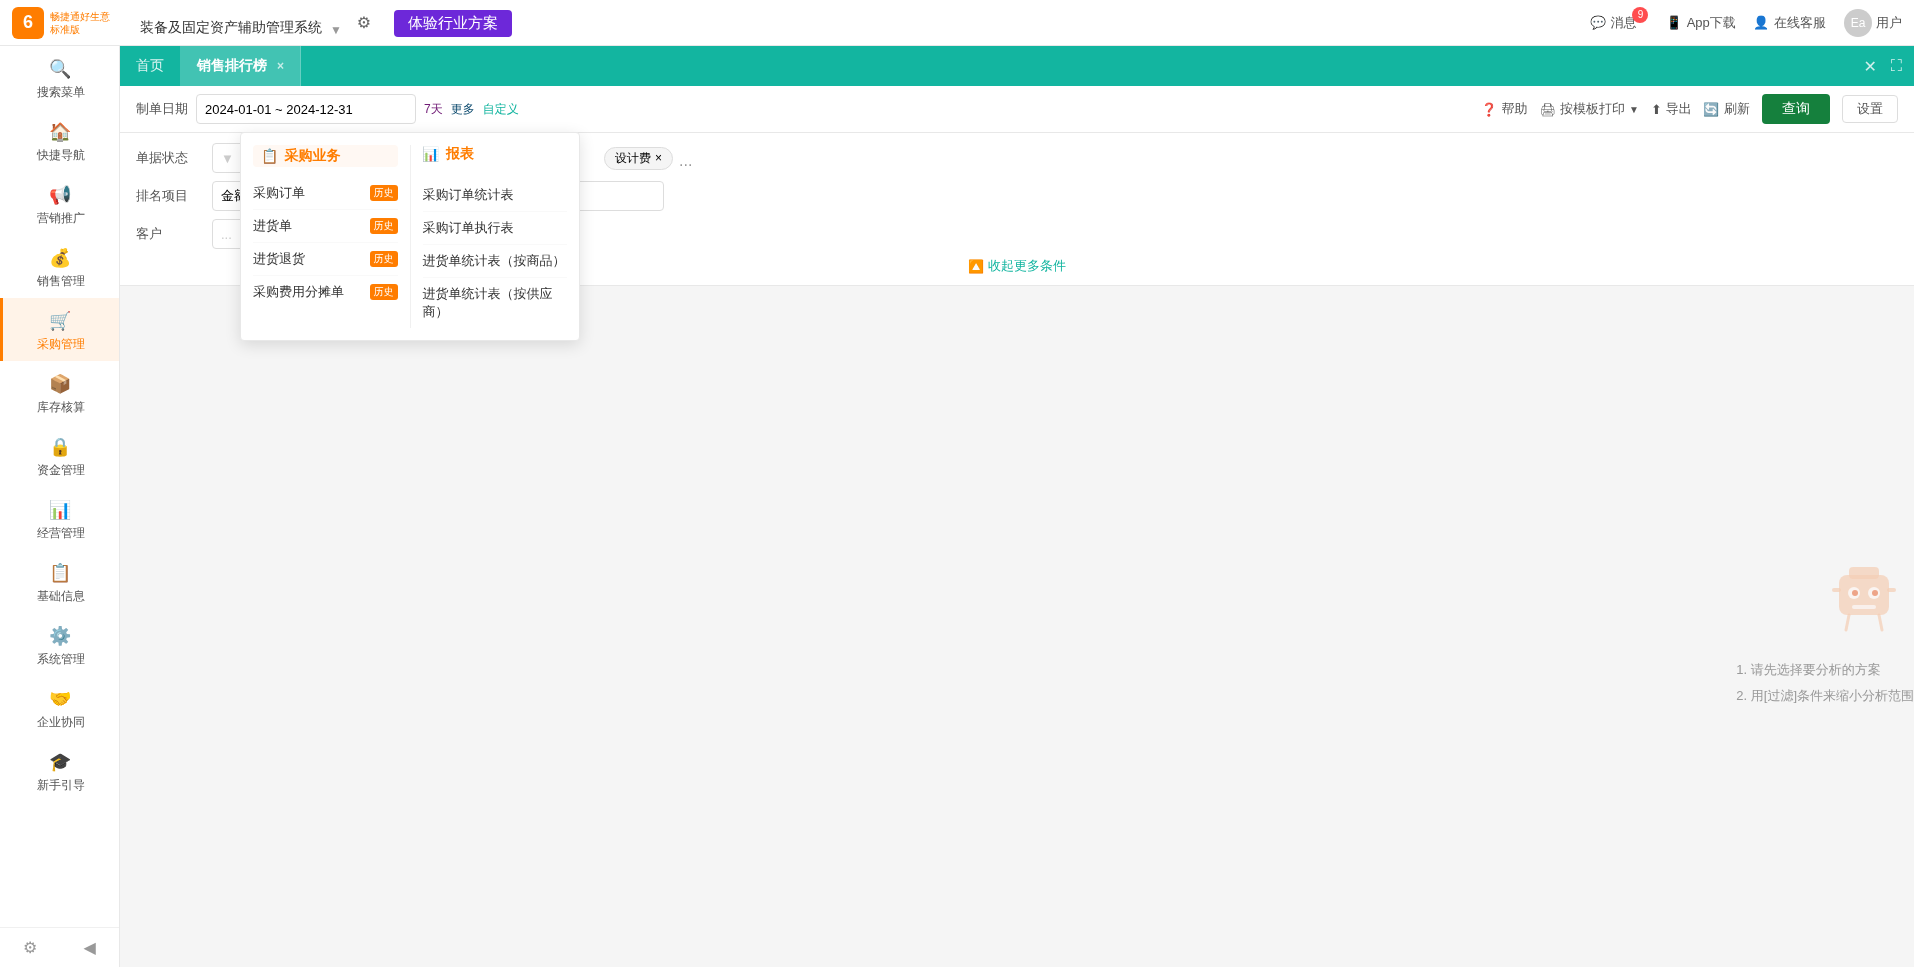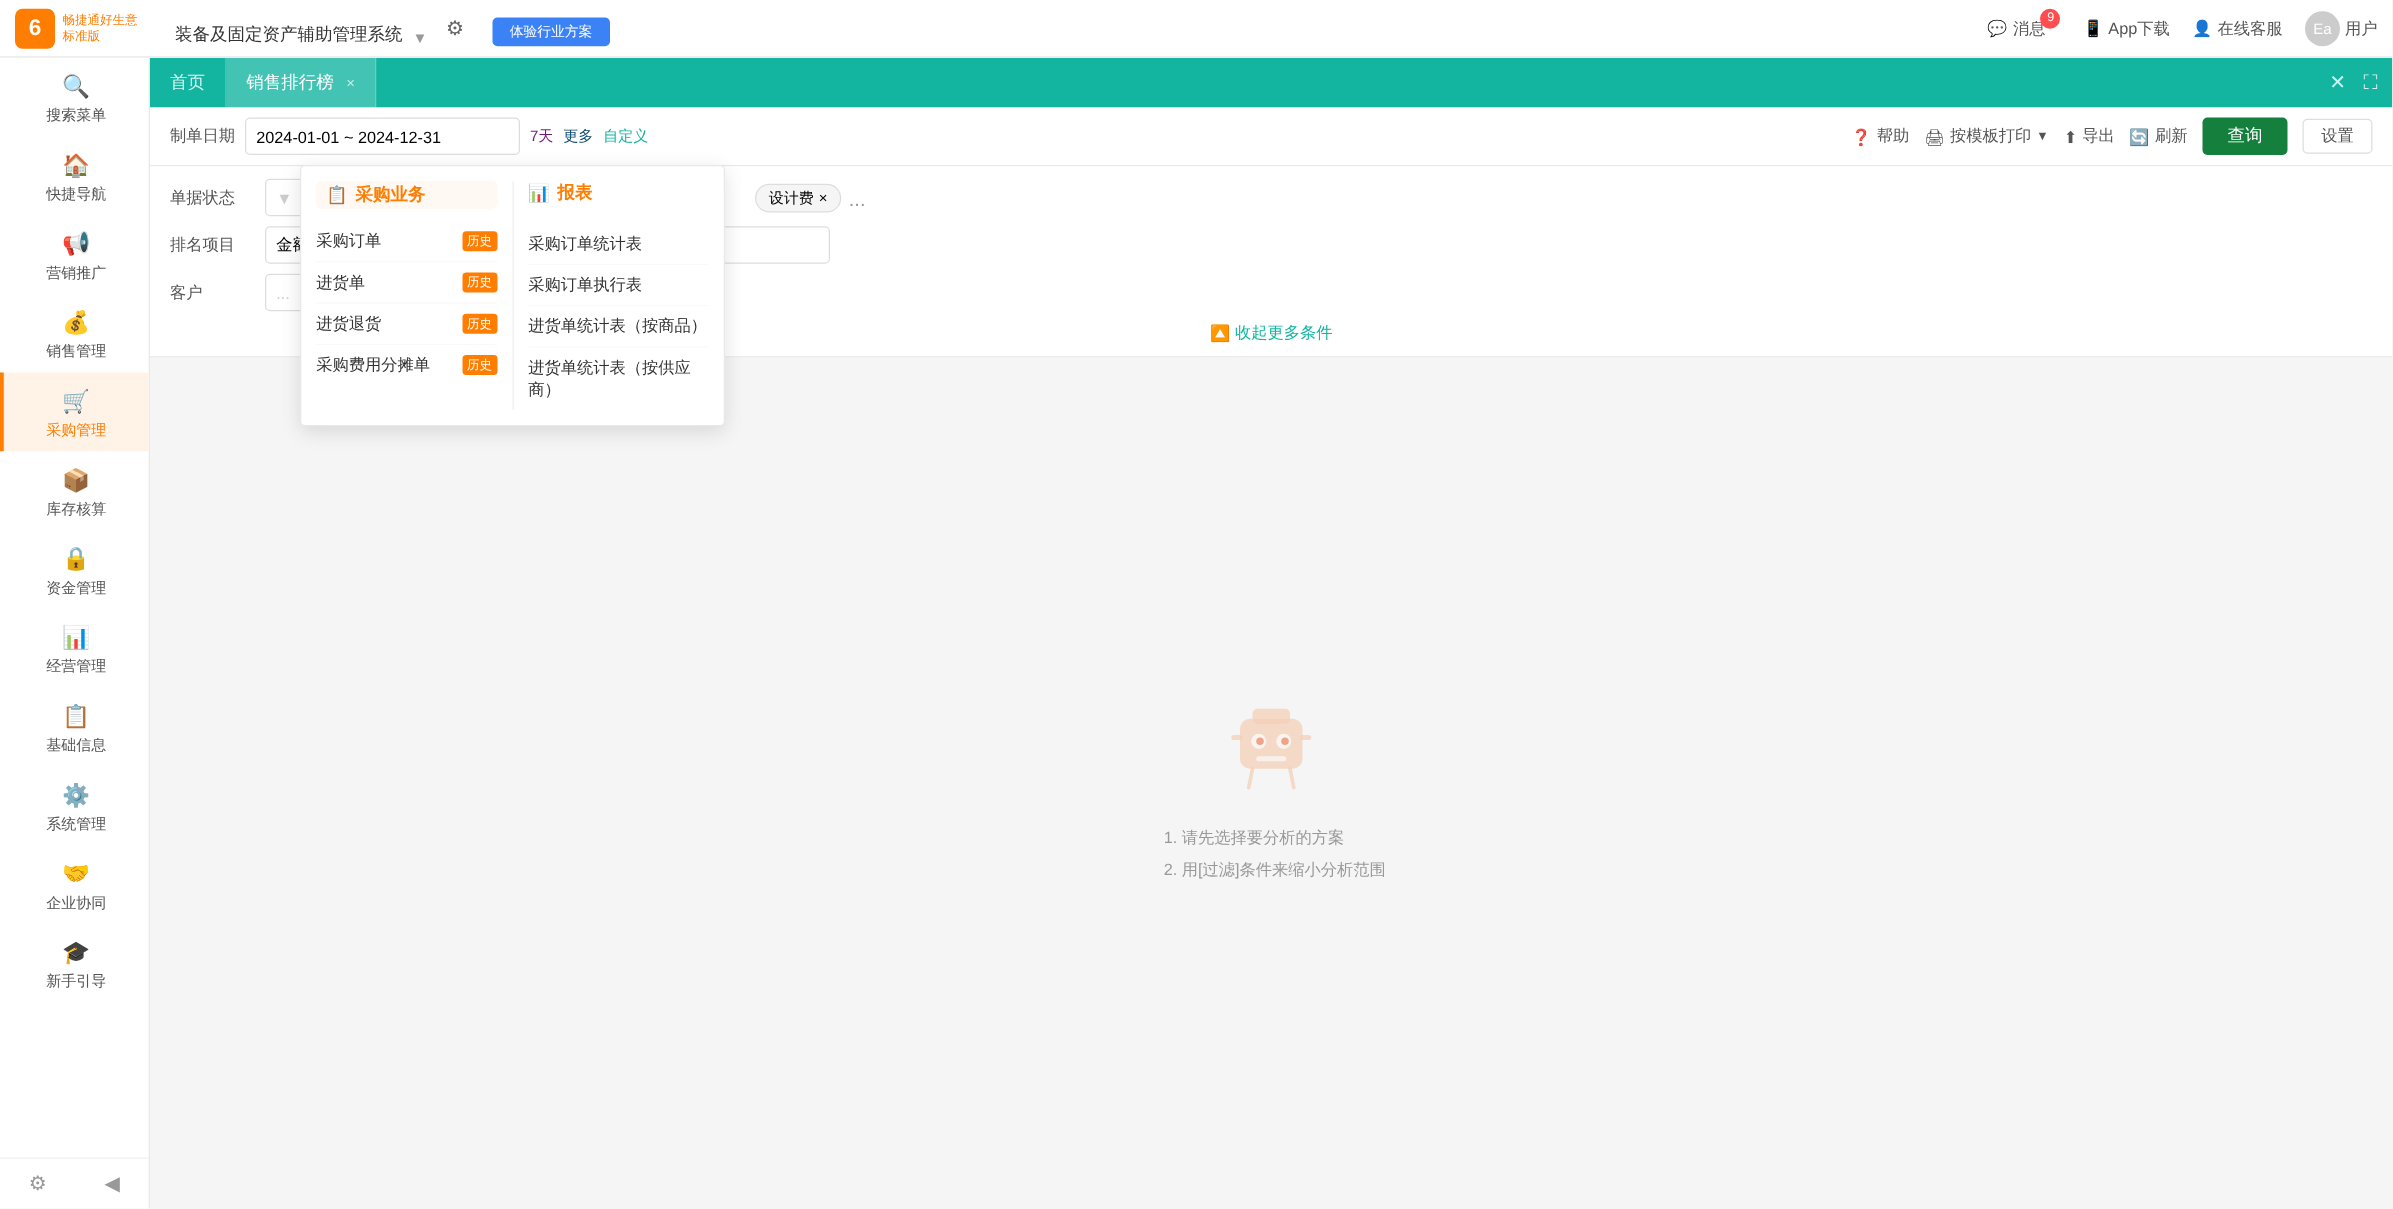--- a/index.html
+++ b/index.html
@@ -36,26 +36,26 @@
       flex: 1;
       display: flex;
       align-items: flex-end;
       gap: 8px;
       font-size: 14px;
       color: #333;
       padding-left: 8px;
     }
     .system-title-text { font-size: 14px; color: #333; }
     .header-btn-industry {
-      background: #3b82f6;
+      background: #6d28d9;
       color: #fff;
       border: none;
       border-radius: 4px;
       padding: 4px 14px;
-      font-size: 11px;
+      font-size: 15px;
       cursor: pointer;
       margin-left: 8px;
     }
     .header-right {
       display: flex;
       align-items: center;
       gap: 18px;
       font-size: 13px;
       color: #555;
     }
@@ -139,20 +139,21 @@
       display: flex; align-items: center;
       font-size: 14px;
       color: rgba(255,255,255,0.85);
       cursor: pointer;
       border-right: 1px solid rgba(255,255,255,0.2);
       gap: 6px;
     }
     .tab-item.active {
       background: rgba(255,255,255,0.2);
       color: #fff;
+      font-weight: bold;
     }
     .tab-close {
       font-size: 12px;
       color: rgba(255,255,255,0.7);
       margin-left: 4px;
     }
     .tab-bar-actions {
       margin-left: auto;
       display: flex;
       align-items: center;
@@ -256,21 +257,21 @@
       font-size: 13px; color: #13b5a0; cursor: pointer;
       margin: 6px auto 0;
       width: fit-content;
     }
 
     
     .empty-state {
       flex: 1;
       display: flex;
       flex-direction: column;
-      align-items: center;
+      align-items: flex-end;
       justify-content: center;
       gap: 12px;
     }
     .empty-icon {
       width: 100px; height: 100px;
       opacity: 0.6;
     }
     .empty-tips { color: #999; font-size: 13px; line-height: 2; }
     .empty-tips li { list-style: decimal; margin-left: 20px; }
 

